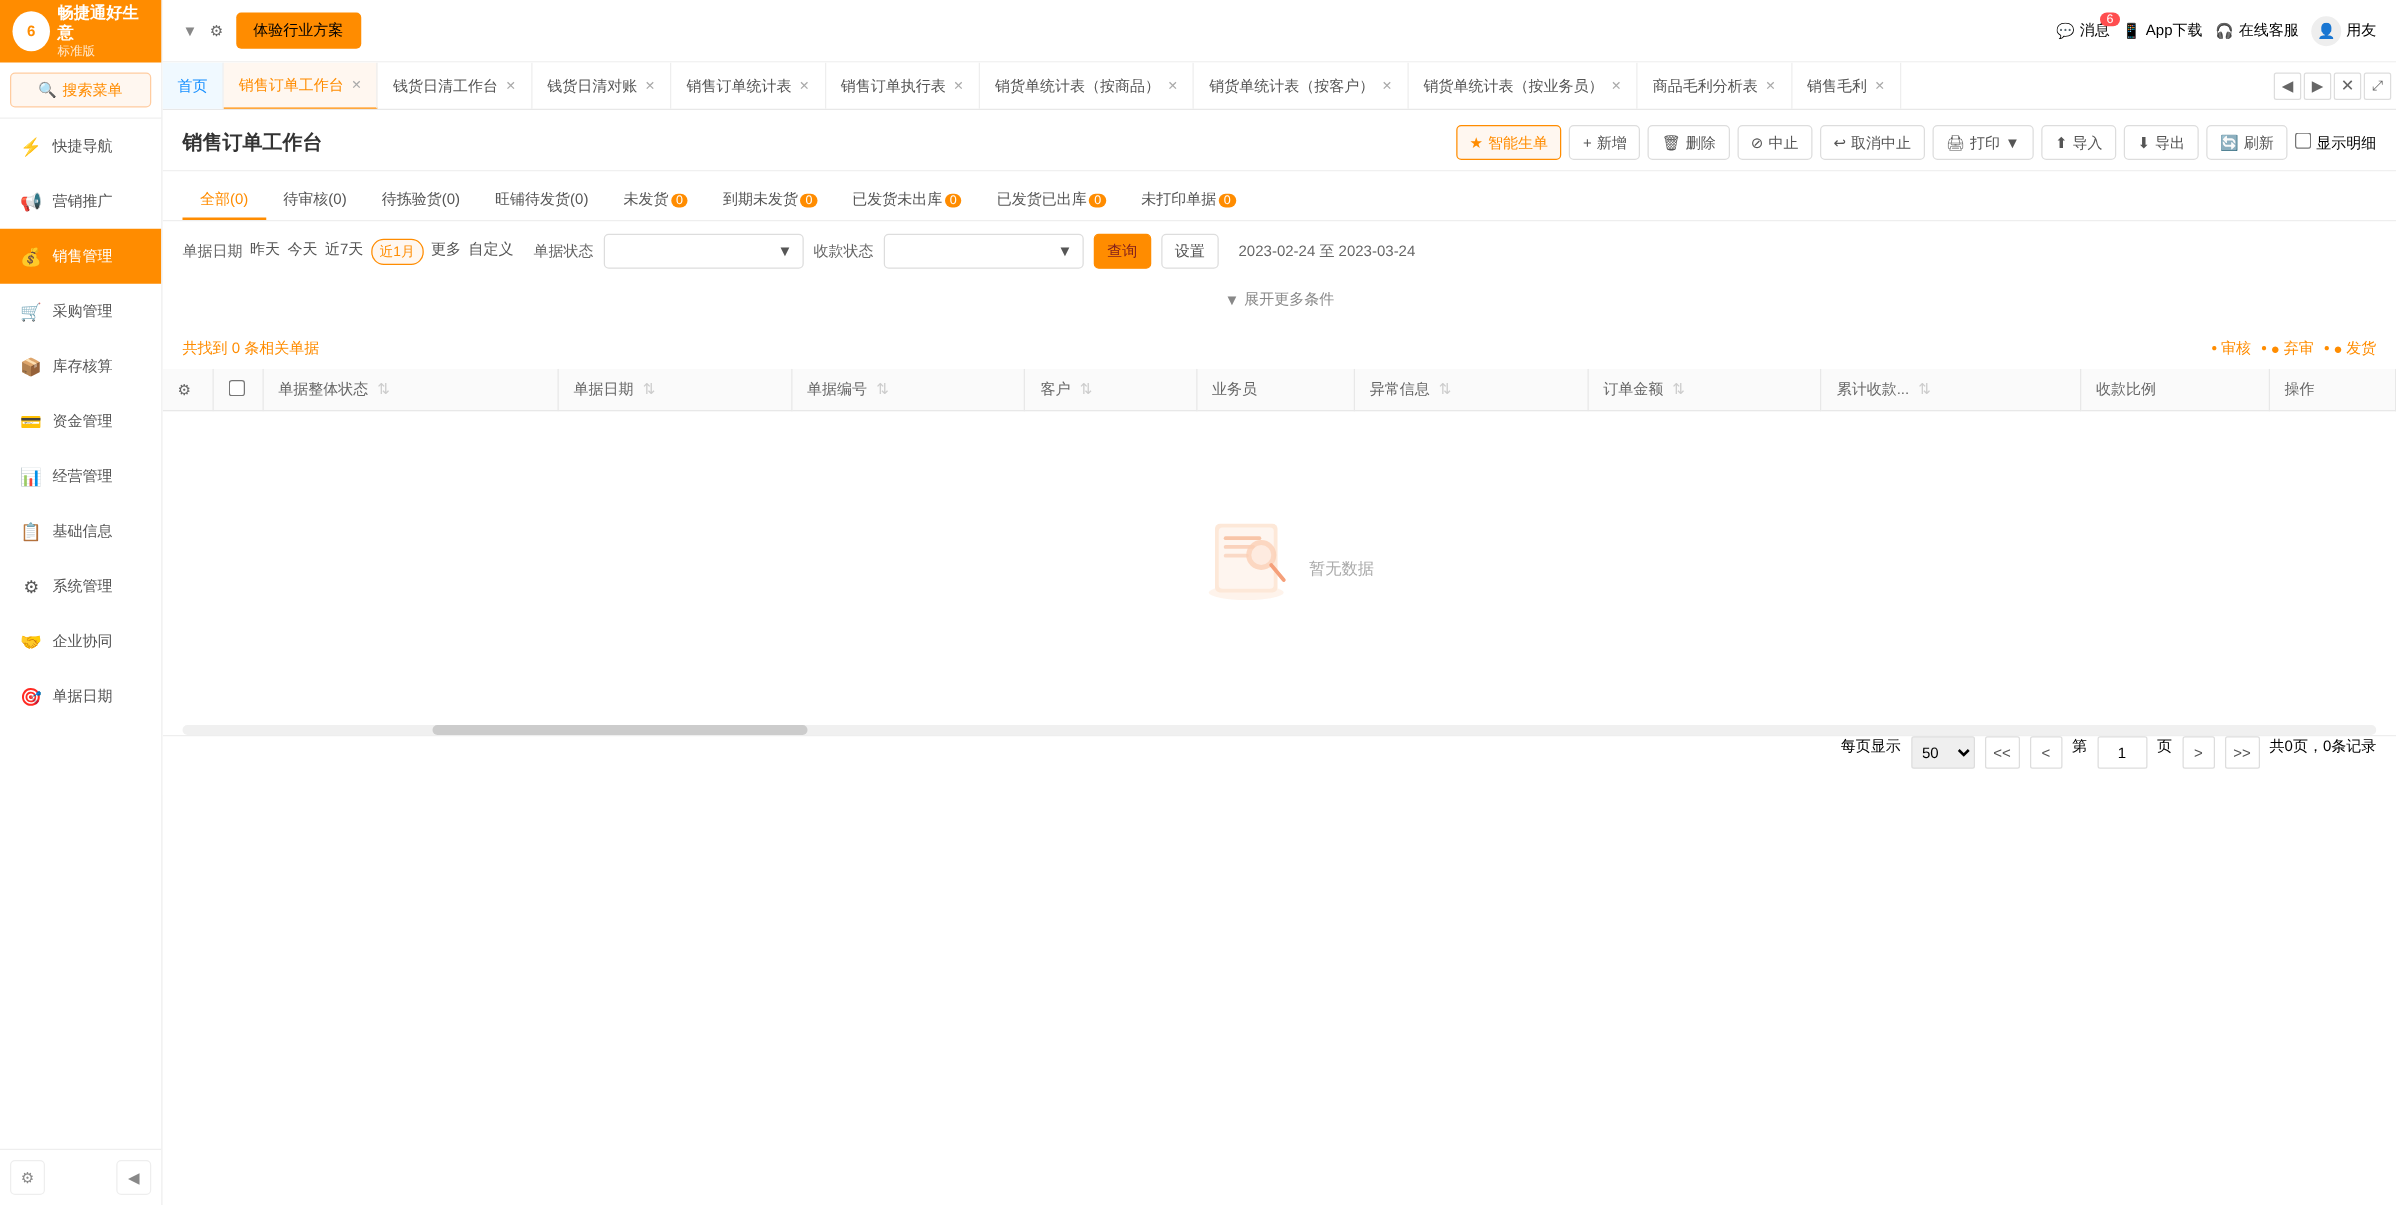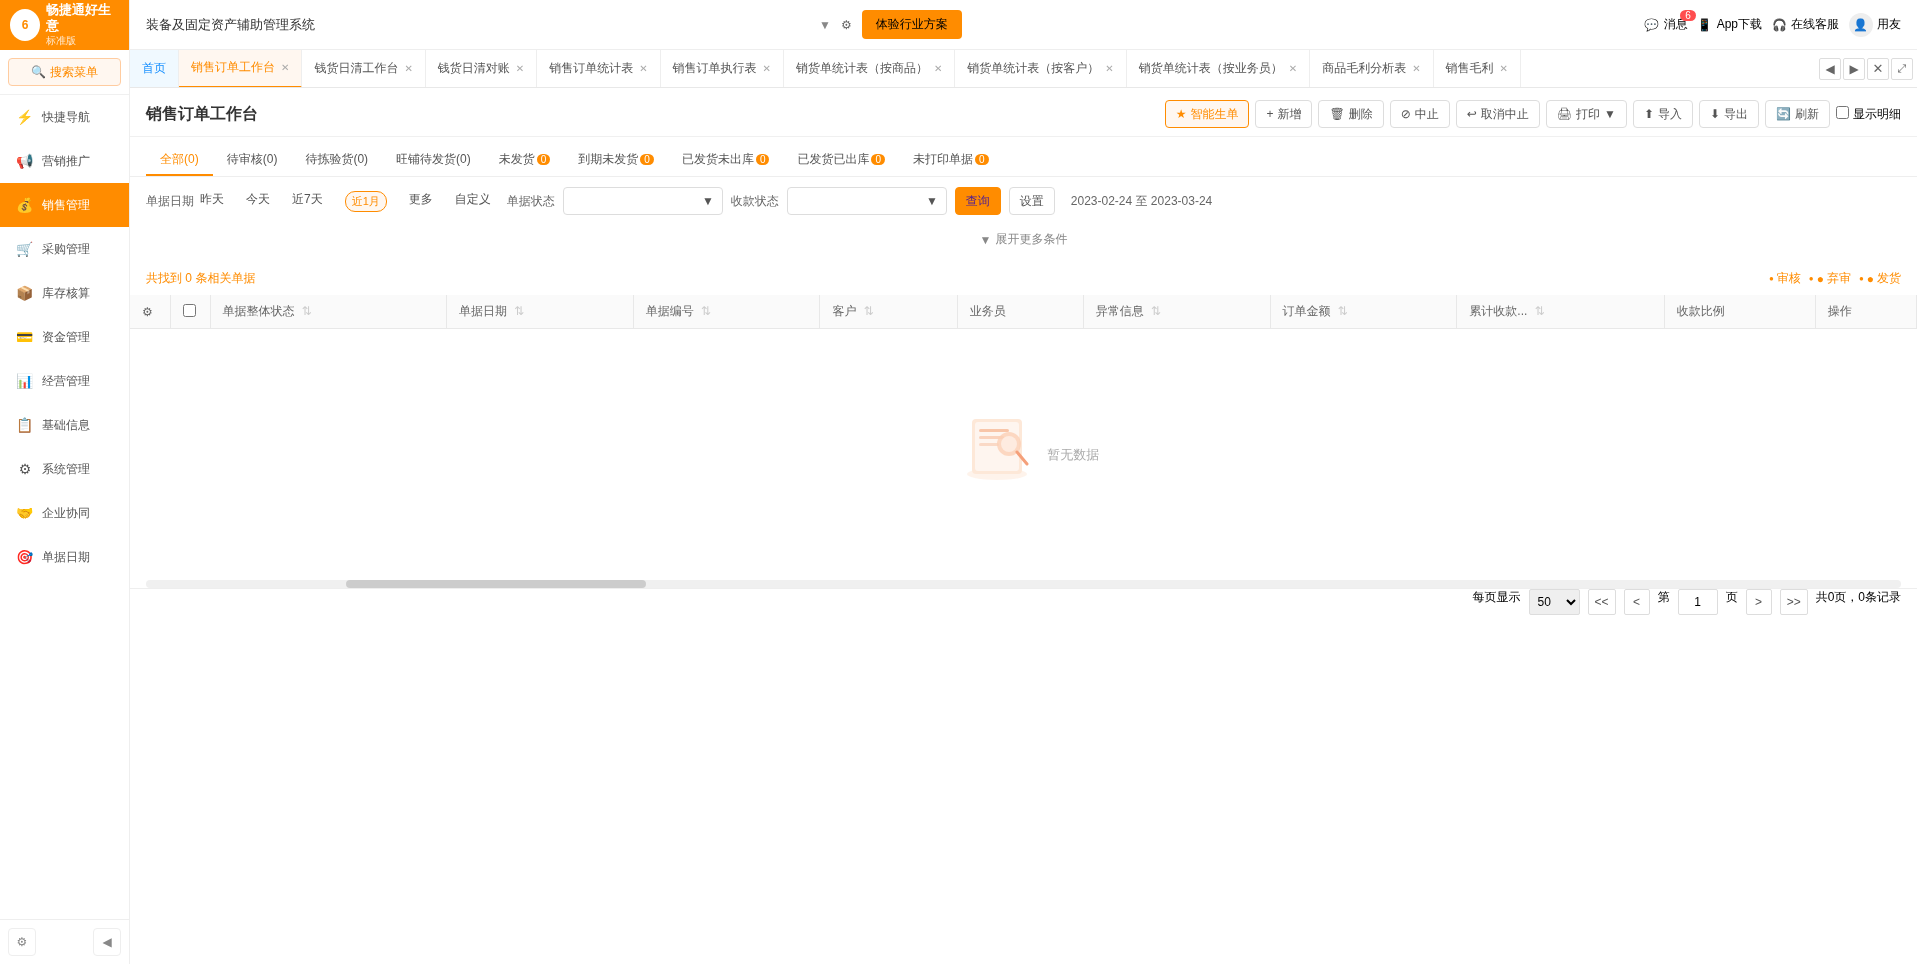--- a/index.html
+++ b/index.html
@@ -25,52 +25,52 @@
 
     
     .topbar { height: 50px; background: #fff; border-bottom: 1px solid #eee; display: flex; align-items: center; padding: 0 16px; gap: 10px; }
     .topbar-title { color: #333; font-size: 13px; flex: 1; }
     .topbar-industry-btn { background: #ff8c00; color: #000000; border: none; padding: 6px 14px; border-radius: 4px; cursor: pointer; font-size: 12px; }
     .topbar-right-item { display: flex; align-items: center; gap: 4px; cursor: pointer; position: relative; }
     .badge { background: #ff4d4f; color: #fff; border-radius: 10px; padding: 0 5px; font-size: 10px; position: absolute; top: -6px; right: -8px; }
     .topbar-gear { cursor: pointer; color: #666; }
 
     
-    .tabs-bar { height: 38px; background: #fff; border-bottom: 1px solid #e8e8e8; display: flex; align-items: center; overflow: hidden; }
+    .tabs-bar { height: 38px; background: #fff; border-bottom: 1px solid #e8e8e8; display: flex; overflow: hidden; }
     .tab-item { height: 38px; padding: 0 12px; display: flex; align-items: center; gap: 6px; cursor: pointer; color: #555; border-right: 1px solid #eee; white-space: nowrap; flex-shrink: 0; font-size: 12px; }
     .tab-item.active { background: #fff7f0; color: #ff8c00; border-bottom: 2px solid #ff8c00; }
     .tab-item.home { background: #f0f9ff; color: #1890ff; }
     .tab-close { color: #aaa; font-size: 10px; cursor: pointer; }
     .tabs-arrows { display: flex; align-items: center; margin-left: auto; gap: 2px; padding: 0 4px; }
     .tabs-arrows button { width: 22px; height: 22px; border: 1px solid #ddd; background: #fff; cursor: pointer; display: flex; align-items: center; justify-content: center; color: #666; border-radius: 2px; }
 
     
     .page-content { flex: 1; overflow: auto; background: #f5f5f5; padding: 0; }
     .page-inner { background: #fff; margin: 0; min-height: 100%; }
 
     
     .page-header { padding: 12px 16px 8px; display: flex; align-items: center; justify-content: space-between; border-bottom: 1px solid #f0f0f0; }
     .page-title { font-size: 16px; font-weight: bold; color: #333; }
     .page-actions { display: flex; gap: 6px; align-items: center; }
     .btn { height: 28px; padding: 0 10px; border-radius: 4px; border: 1px solid #ddd; background: #fff; cursor: pointer; display: flex; align-items: center; gap: 4px; color: #555; font-size: 12px; white-space: nowrap; }
-    .btn-primary { background: #ff8c00; color: #4c1d95; border-color: #ff8c00; }
+    .btn-primary { background: #ff8c00; color: #7f1d1d; border-color: #ff8c00; }
     .btn-star { background: #fff7f0; border-color: #ff8c00; color: #ff8c00; }
 
     
     .sub-tabs { padding: 8px 16px 0; display: flex; gap: 0; border-bottom: 1px solid #eee; }
     .sub-tab { padding: 6px 14px; cursor: pointer; color: #555; border-bottom: 2px solid transparent; white-space: nowrap; }
     .sub-tab.active { color: #ff8c00; border-bottom: 2px solid #ff8c00; }
     .sub-tab-badge { background: #ff4d4f; color: #fff; border-radius: 10px; padding: 0 4px; font-size: 10px; margin-left: 2px; }
     .sub-tab-badge.orange { background: #ff8c00; }
 
     
     .filter-bar { padding: 10px 16px; display: flex; align-items: center; gap: 16px; flex-wrap: wrap; }
     .filter-item { display: flex; align-items: center; gap: 6px; color: #555; }
     .filter-label { color: #666; white-space: nowrap; }
-    .filter-date-options { display: flex; gap: 22px; }
+    .filter-date-options { display: flex; gap: 6px; }
     .filter-date-opt { cursor: pointer; color: #555; }
     .filter-date-opt.active { color: #ff8c00; background: #fff7f0; padding: 2px 6px; border-radius: 10px; border: 1px solid #ff8c00; font-size: 11px; }
     .filter-date-range { color: #888; font-size: 11px; }
     .filter-select { width: 160px; height: 28px; border: 1px solid #ddd; border-radius: 4px; padding: 0 8px; background: #fff; color: #555; cursor: pointer; display: flex; align-items: center; justify-content: space-between; }
     .expand-btn { margin: 0 auto; display: flex; align-items: center; gap: 4px; cursor: pointer; color: #888; }
     .filter-row { display: flex; width: 100%; justify-content: center; padding-bottom: 4px; }
 
     
     .table-header { padding: 8px 16px; display: flex; justify-content: space-between; align-items: center; }
     .table-count { color: #666; }
@@ -169,21 +169,20 @@
   </div>
   <div class="sidebar-bottom">
     <button class="sidebar-bottom-btn">⚙</button>
     <button class="sidebar-bottom-btn">◀</button>
   </div>
 </div>
 
 <div class="main">
 
   <div class="topbar">
-    <span class="topbar-title">装备及固定资产辅助管理系统</span>
     <span style="cursor:pointer;color:#888;">▼</span>
     <span class="topbar-gear">⚙</span>
     <button class="topbar-industry-btn">体验行业方案</button>
     <div style="flex:1"></div>
     <div class="topbar-right-item">
       <span>💬</span>
       <span>消息</span>
       <span class="badge">6</span>
     </div>
     <div class="topbar-right-item">

